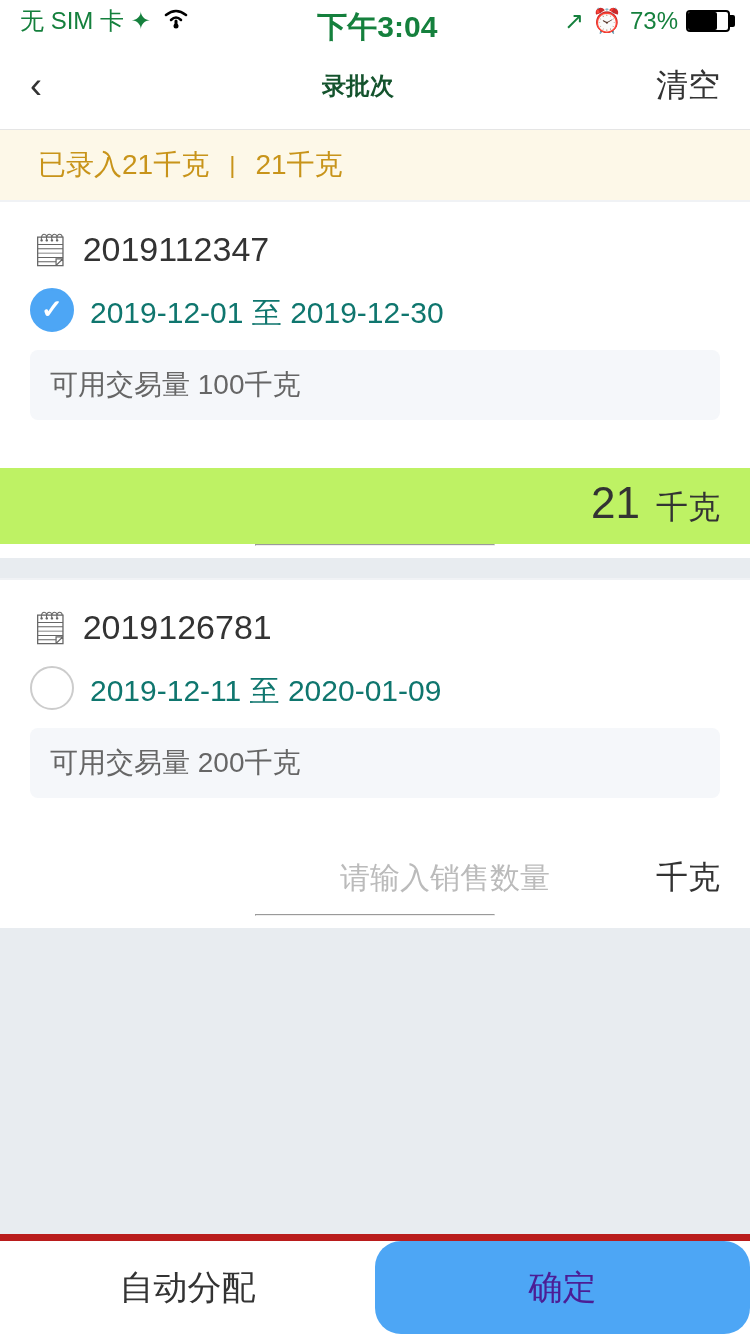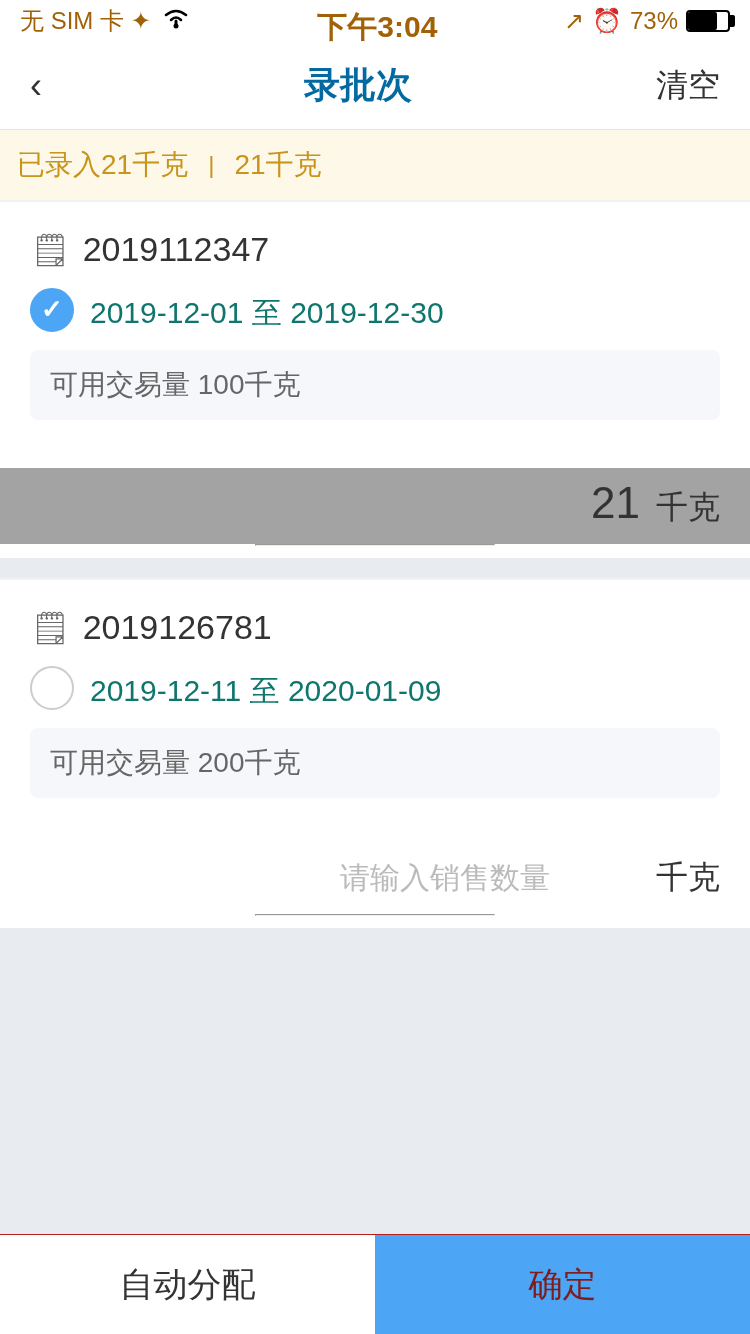--- a/index.html
+++ b/index.html
@@ -16,21 +16,21 @@
     
     .status-bar {
       width: 750px;
       height: 42px;
       background: #fff;
       display: flex;
       align-items: center;
       justify-content: space-between;
       padding: 13px 20px;
       font-size: 24px;
-      color: #a16207;
+      color: #15803d;
     }
     .status-left { display: flex; align-items: center; gap: 10px; }
     .status-center { font-size: 30px; font-weight: 600; margin-top: 12px; }
     .status-right { display: flex; align-items: center; gap: 8px; font-size: 24px; }
     .battery {
       display: inline-block;
       width: 44px;
       height: 22px;
       border: 2px solid #000;
       border-radius: 4px;
@@ -66,39 +66,39 @@
       padding: 0 30px;
       border-bottom: 1px solid #e5e5e5;
     }
     .nav-back {
       font-size: 36px;
       color: #333;
       cursor: pointer;
       width: 60px;
     }
     .nav-title {
-      font-size: 36px;
+      font-size: 24px;
       font-weight: 600;
-      color: #0369a1;
+      color: #14532d;
     }
     .nav-clear {
       font-size: 32px;
       color: #333;
       cursor: pointer;
       margin-left: 30px;
     }
 
     
     .info-bar {
       width: 750px;
       height: 70px;
       background: #fdf8e8;
       display: flex;
       align-items: center;
-      padding: 0 17px;
+      padding: 0 38px;
       gap: 20px;
       font-size: 28px;
     }
     .info-label { color: #c8941a; }
     .info-divider { color: #c8941a; font-size: 24px; }
     .info-value { color: #c8941a; font-weight: 500; }
 
     
     .batch-card {
       background: #fff;
@@ -163,21 +163,21 @@
       margin-bottom: 20px;
     }
 
     
     .amount-row {
       display: flex;
       align-items: baseline;
       justify-content: flex-end;
       gap: 16px;
       padding: 10px 30px 14px;
-      background: #a3a3a3;
+      background: #bef264;
     }
     .amount-value {
       font-size: 44px;
       font-weight: 500;
       color: #333;
     }
     .amount-unit {
       font-size: 32px;
       color: #333;
     }
@@ -237,41 +237,42 @@
 
     
     .bottom-bar {
       position: fixed;
       bottom: 0;
       left: 0;
       width: 750px;
       height: 100px;
       display: flex;
       background: #fff;
-      border-top: 1px solid #b91c1c;
+      border-top: 7px solid #b91c1c;
     }
     .btn-auto {
       flex: 1;
       display: flex;
       align-items: center;
       justify-content: center;
       font-size: 34px;
       color: #333;
       background: #fff;
       cursor: pointer;
     }
     .btn-confirm {
       flex: 1;
       display: flex;
       align-items: center;
       justify-content: center;
       font-size: 34px;
-      color: #7f1d1d;
+      color: #4c1d95;
       background: #4da6f5;
       cursor: pointer;
+      border-radius: 26px;
     }
   </style>
 </head>
 <body>
 
 <div class="status-bar">
   <div class="status-left">
     <span>无 SIM 卡 ✦</span>
     <span>
       <svg width="30" height="22" viewBox="0 0 30 22">

